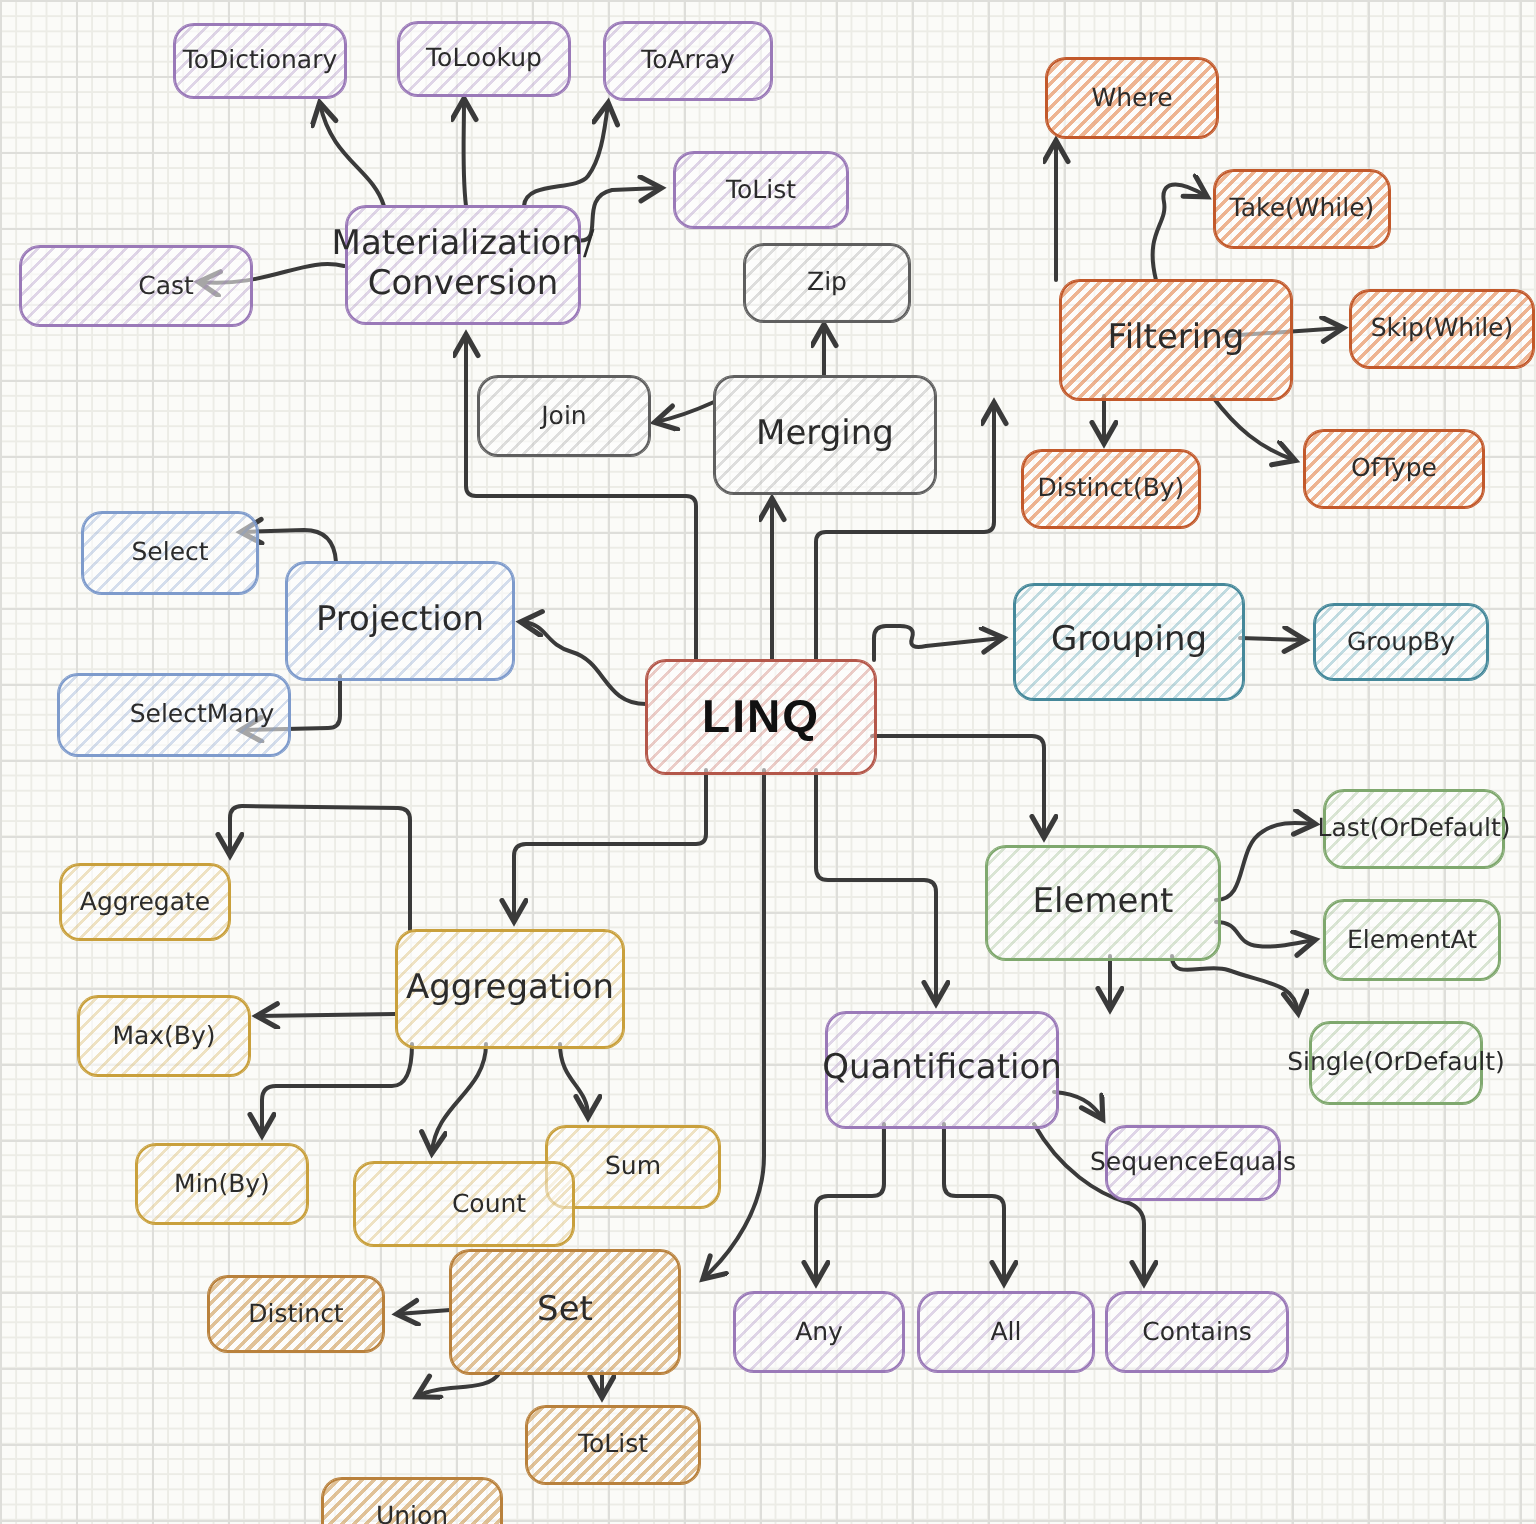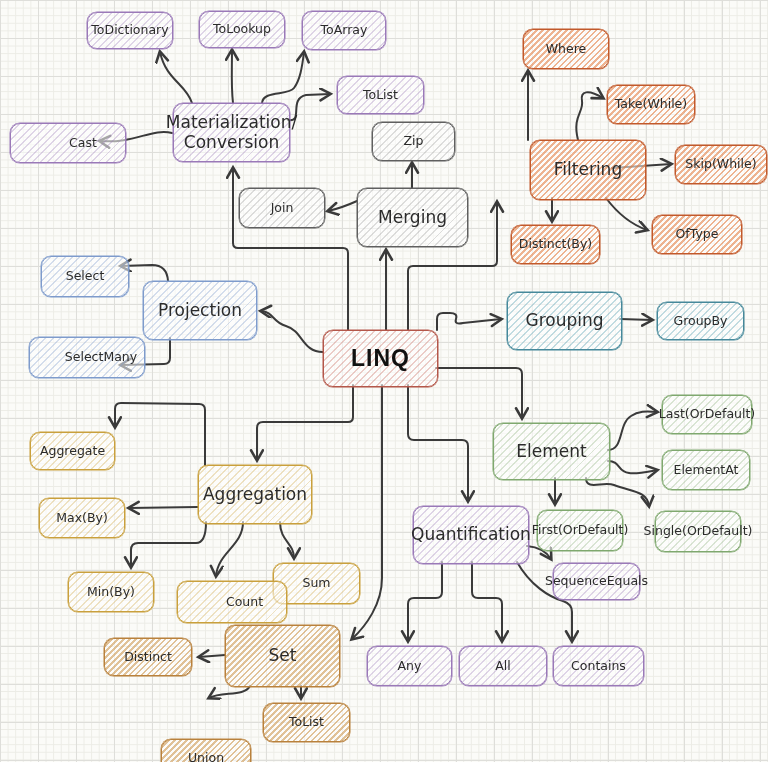--- a/index.html
+++ b/index.html
@@ -162,23 +162,20 @@
     </div>
     <div class="node sz-m" style="left: 198px; top: 465px; width: 112px; height: 57px; --bc: #c9a03c; --hc: rgba(212,176,88,0.35); --lw: 1.4px; --gap: 5.2px;">
       <span class="lbl">Aggregation</span>
     </div>
     <div class="node sz-s" style="left: 39px; top: 498px; width: 84px; height: 38px; --bc: #c9a03c; --hc: rgba(212,176,88,0.35); --lw: 1.4px; --gap: 5.2px;">
       <span class="lbl">Max(By)</span>
     </div>
     <div class="node sz-m" style="left: 413px; top: 506px; width: 114px; height: 56px; --bc: #9a79b8; --hc: rgba(154,121,184,0.30); --lw: 1.4px; --gap: 5.2px;">
       <span class="lbl">Quantification</span>
     </div>
-    <div class="node sz-s" style="left: 537px; top: 510px; width: 84px; height: 39px; --bc: #7fa86e; --hc: rgba(127,168,110,0.28); --lw: 1.4px; --gap: 5.2px;">
-      <span class="lbl">First(OrDefault)</span>
-    </div>
     <div class="node sz-s" style="left: 655px; top: 511px; width: 84px; height: 39px; --bc: #7fa86e; --hc: rgba(127,168,110,0.28); --lw: 1.4px; --gap: 5.2px;">
       <span class="lbl">Single(OrDefault)</span>
     </div>
     <div class="node sz-s" style="left: 553px; top: 563px; width: 85px; height: 35px; --bc: #9a79b8; --hc: rgba(154,121,184,0.30); --lw: 1.4px; --gap: 5.2px;">
       <span class="lbl">SequenceEquals</span>
     </div>
     <div class="node sz-s" style="left: 68px; top: 572px; width: 84px; height: 38px; --bc: #c9a03c; --hc: rgba(212,176,88,0.35); --lw: 1.4px; --gap: 5.2px;">
       <span class="lbl">Min(By)</span>
     </div>
     <div class="node sz-s" style="left: 273px; top: 563px; width: 85px; height: 39px; --bc: #c9a03c; --hc: rgba(212,176,88,0.35); --lw: 1.4px; --gap: 5.2px;">

